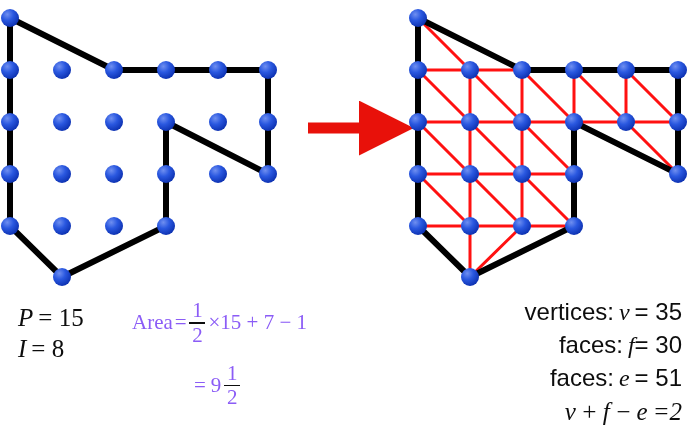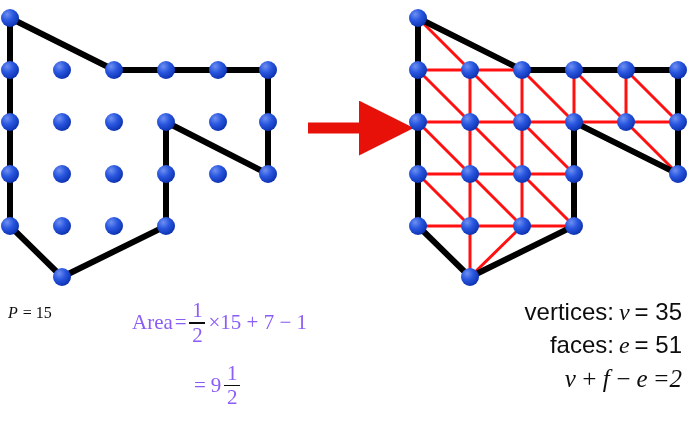--- a/index.html
+++ b/index.html
@@ -1,22 +1,22 @@
 <!DOCTYPE html>
 <html><head>
 <meta charset="utf-8">
 <style>
   html,body{margin:0;padding:0;background:#ffffff;}
   body{width:700px;height:434px;overflow:hidden;font-family:"Liberation Sans",sans-serif;}
   #stage{position:relative;width:700px;height:434px;background:#fff;}
   svg{display:block;}
   .figsvg{position:absolute;top:0;left:0;width:700px;height:300px;}
 
-  .txt-left{position:absolute;left:8px;top:303px;width:120px;
-            font-family:"Liberation Serif",serif;font-size:16px;color:#0d0d0d;line-height:1.22;}
+  .txt-left{position:absolute;left:18px;top:303px;width:120px;
+            font-family:"Liberation Serif",serif;font-size:25px;color:#0d0d0d;line-height:1.22;}
   .txt-left .row{white-space:nowrap;}
   .ital{font-style:italic;}
 
   .area-block{position:absolute;left:132px;top:300px;width:175px;
               font-family:"Liberation Serif",serif;font-size:21px;color:#8b5cf6;}
   .eqline{display:flex;align-items:center;white-space:nowrap;}
   .eqline2{display:flex;align-items:center;white-space:nowrap;margin-top:17px;margin-left:62px;}
   .frac{display:inline-flex;flex-direction:column;align-items:center;
         vertical-align:middle;margin:0 3px;line-height:1;}
   .frac .num{font-size:21px;padding-bottom:1px;}
@@ -150,20 +150,23 @@
         <circle cx="522" cy="226" r="9" fill="url(#dotgrad)"></circle>
         <circle cx="574" cy="226" r="9" fill="url(#dotgrad)"></circle>
         <circle cx="470" cy="277" r="9" fill="url(#dotgrad)"></circle>
       </g>
   </svg>
 
   <div class="txt-left">
     <div class="row">
       <span class="ital">P</span><span class="sp"></span><span>= 15</span>
     </div>
+    <div class="row">
+      <span class="ital">I</span><span class="sp"></span><span>= 8</span>
+    </div>
   </div>
 
   <div class="area-block">
     <div class="eqline">
       <span>Area</span>
         <span class="sp"></span>
       <span>=</span>
       <span class="frac">
         <span class="num">1</span>
         <span class="bar"></span>
@@ -181,20 +184,23 @@
         <span class="den">2</span>
       </span>
     </div>
   </div>
 
   <div class="txt-right">
     <div class="row">
       <span>vertices:</span><span class="sp"></span><span class="mserif">v</span><span class="sp"></span><span>= 35</span>
     </div>
     <div class="row">
+      <span>faces:</span><span class="sp"></span><span class="mserif">f</span><span>= 30</span>
+    </div>
+    <div class="row">
       <span>faces:</span><span class="sp"></span><span class="mserif">e</span><span class="sp"></span><span>= 51</span>
     </div>
     <div class="row mserif" style="font-size:25px;">
       <span>v</span><span class="sp"></span><span>+</span><span class="sp"></span><span>f</span><span class="sp"></span><span>−</span><span class="sp"></span><span>e</span><span class="sp"></span><span>=2</span>
     </div>
   </div>
 
 </div>
 
 </body></html>

